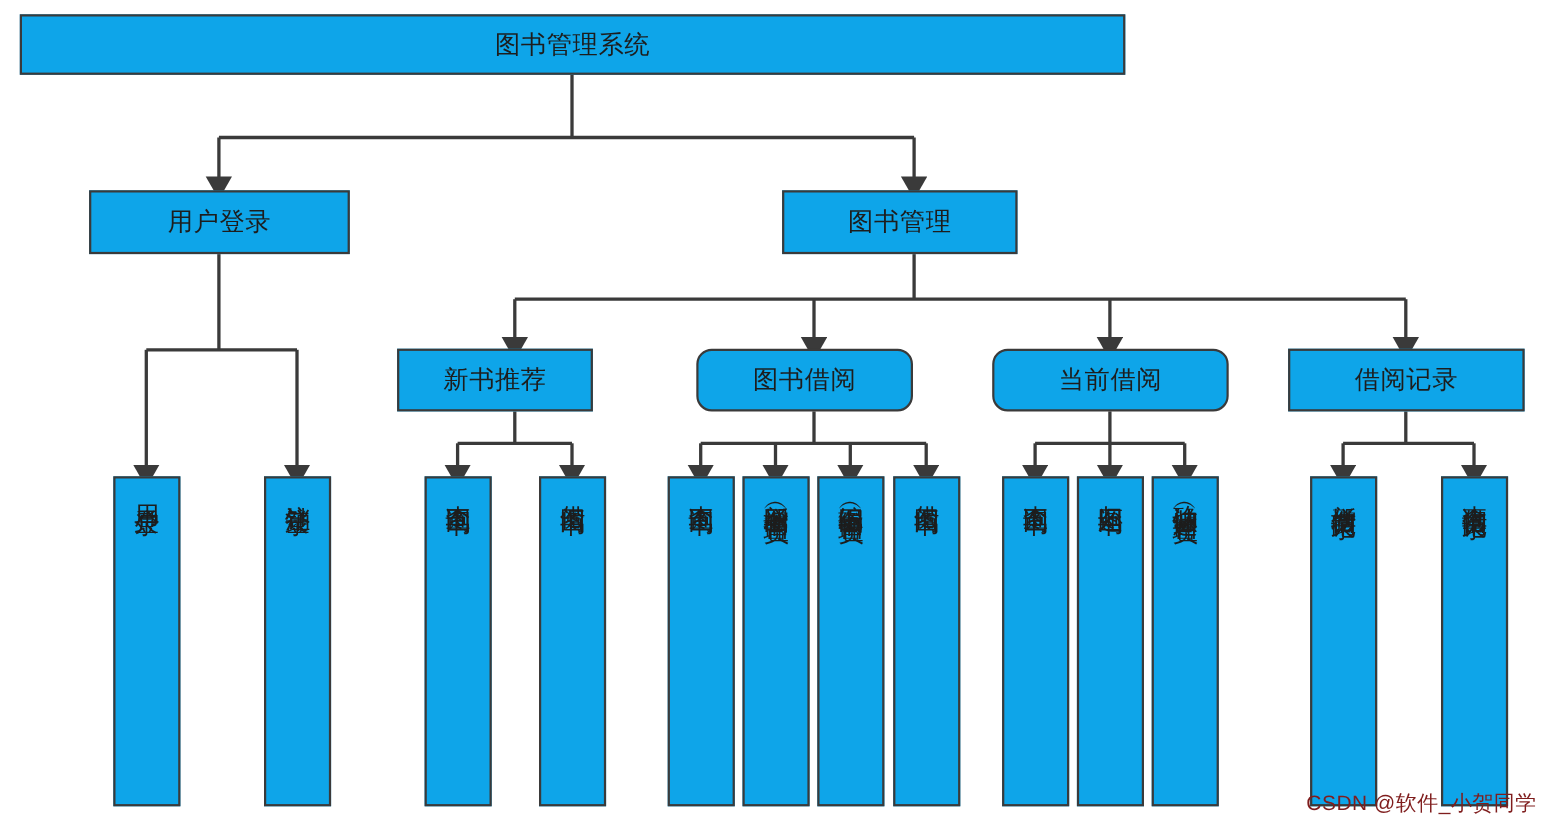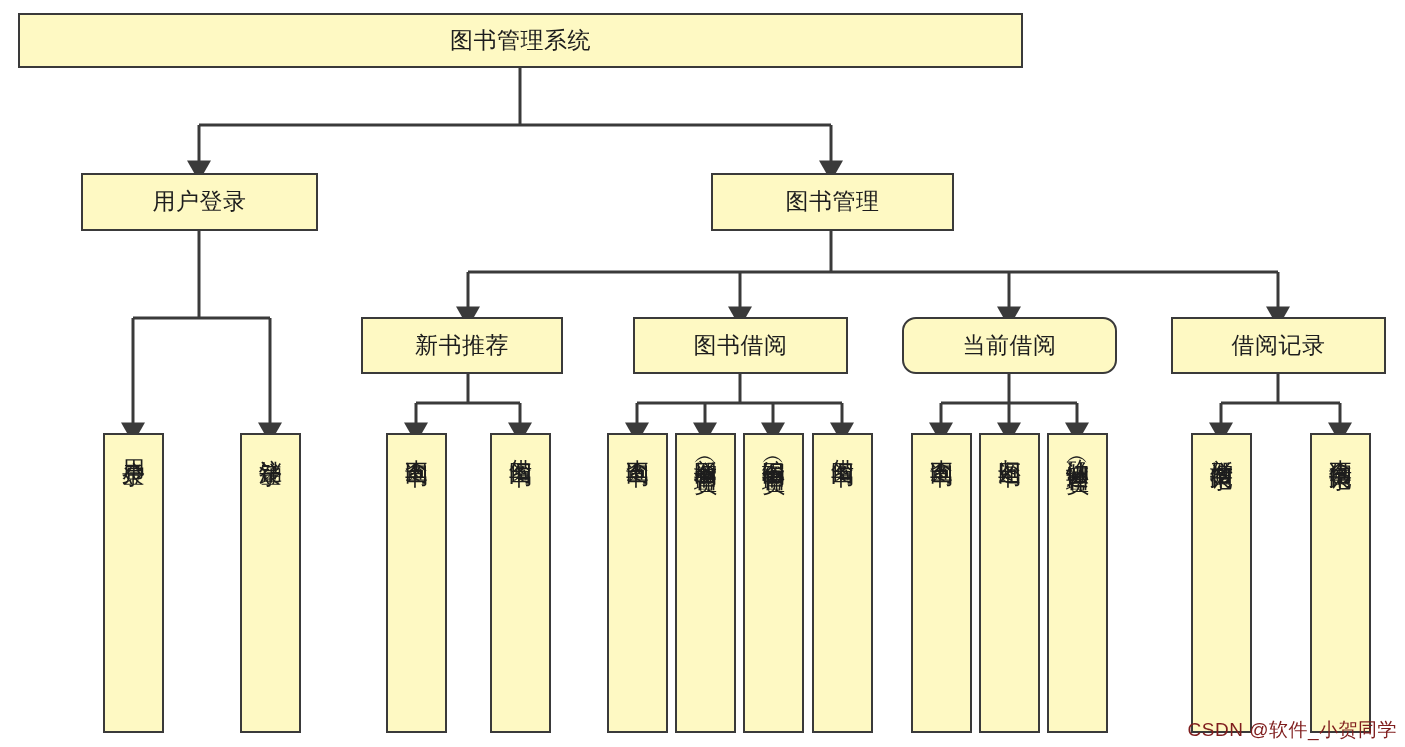--- a/index.html
+++ b/index.html
@@ -23,21 +23,21 @@
     left: 0;
     top: 0;
     width: 1405px;
     height: 747px;
   }
   
   .node {
     position: absolute;
     box-sizing: border-box;
     border: 2.5px solid #3a3a3a;
-    background: #fef9c3;
+    background: #0ea5e9;
     display: flex;
     align-items: center;
     justify-content: center;
     z-index: 3;
   }
   .node-label {
     color: #1d1d1d;
     font-size: 23px;
     line-height: 1.18;
     letter-spacing: 0.5px;
@@ -135,29 +135,29 @@
   </svg>
 
   <div class="node h" style="left:18px; top:13px; width:1005px; height:55px;">
     <span class="node-label">图书管理系统</span>
   </div>
 
   <div class="node h" style="left:81px; top:173px; width:237px; height:58px;">
     <span class="node-label">用户登录</span>
   </div>
 
-  <div class="node h" style="left:711px; top:173px; width:243px; height:58px;">
+  <div class="node h" style="left:711px; top:173px; width:214px; height:58px;">
     <span class="node-label">图书管理</span>
   </div>
 
-  <div class="node h" style="left:361px; top:317px; width:202px; height:57px;">
+  <div class="node h" style="left:361px; top:317px; width:178px; height:57px;">
     <span class="node-label">新书推荐</span>
   </div>
 
-  <div class="node h" style="left:633px; top:317px; width:215px; height:57px;">
+  <div class="node h" style="left:633px; top:317px; width:197px; height:57px;border-radius:14px;">
     <span class="node-label">图书借阅</span>
   </div>
 
   <div class="node h" style="left:902px; top:317px; width:215px; height:57px;border-radius:14px;">
     <span class="node-label">当前借阅</span>
   </div>
 
   <div class="node h" style="left:1171px; top:317px; width:215px; height:57px;">
     <span class="node-label">借阅记录</span>
   </div>

